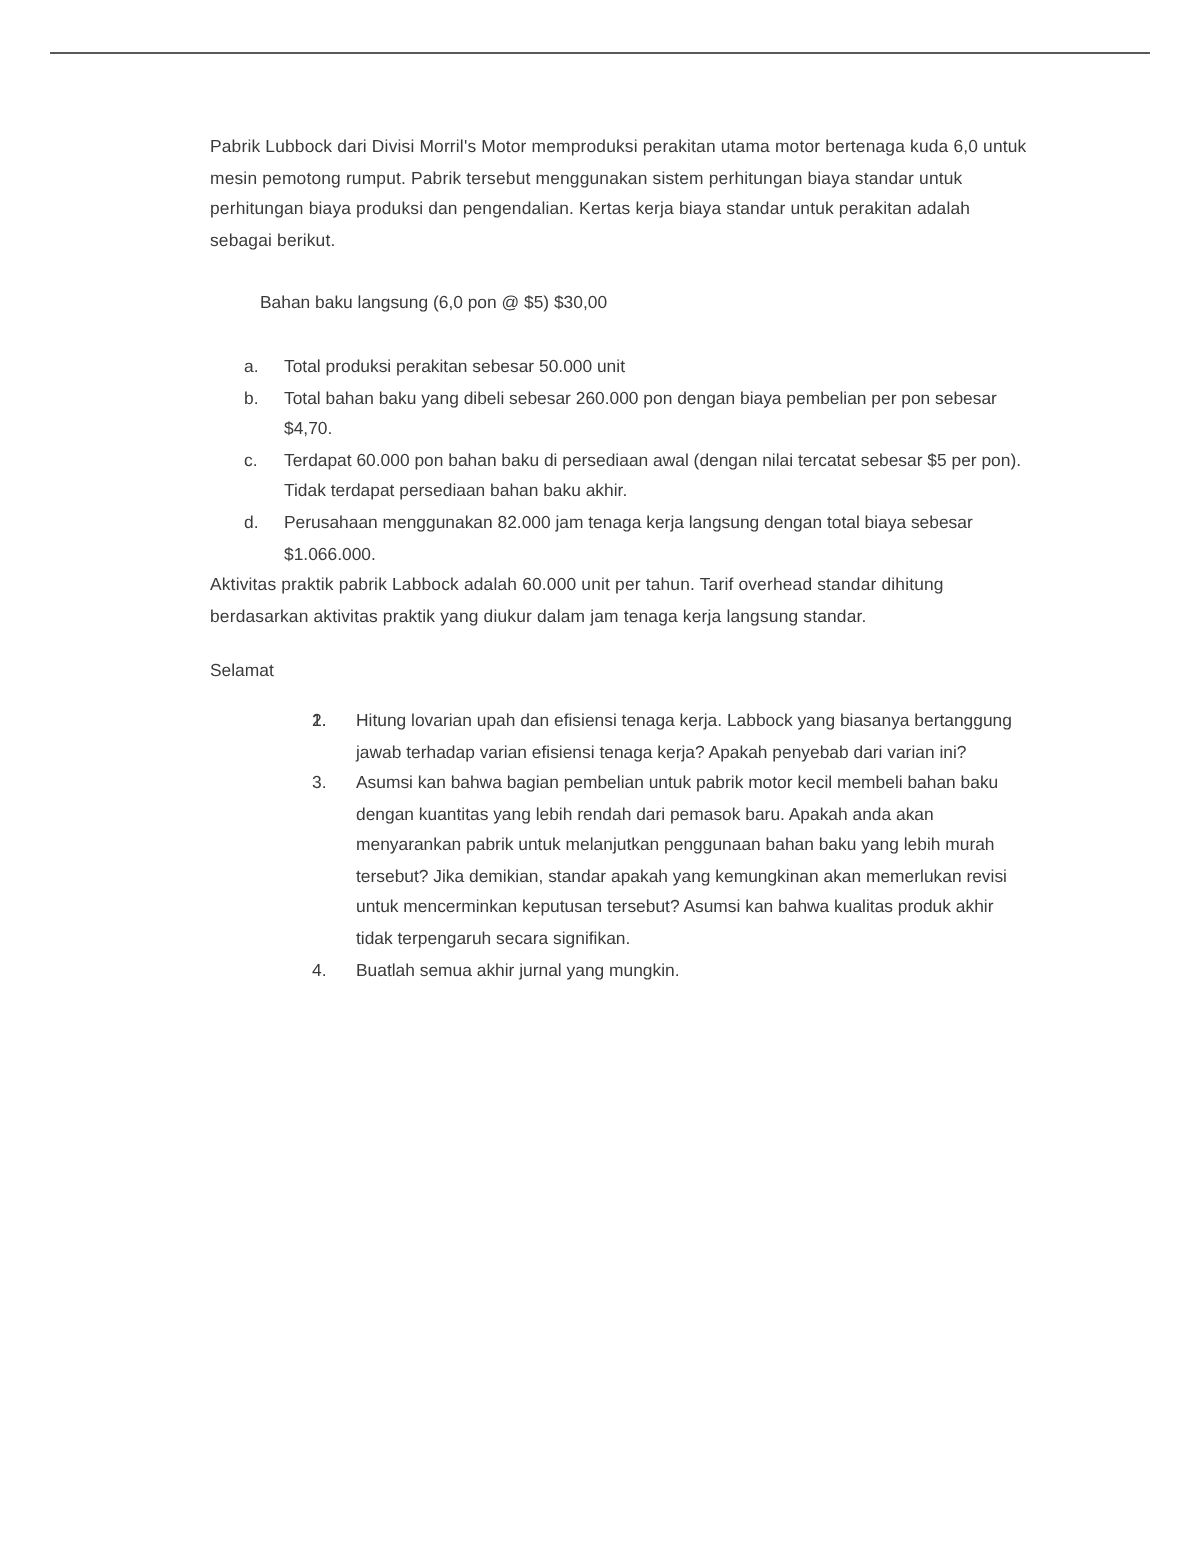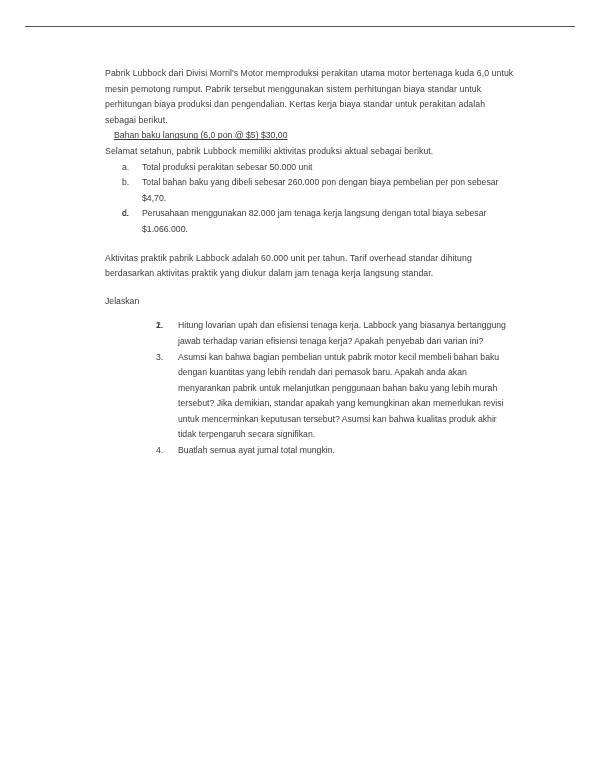--- a/index.html
+++ b/index.html
@@ -36,29 +36,27 @@
   }
   .para {
     font-size: 8.7px;
     line-height: 15.6px;
     color: #3a3a3a;
     margin: 0;
     text-align: left;
     letter-spacing: 0.01em;
   }
   .para.spaced {
-    margin-top: 13px;
   }
   .cost-line {
     font-size: 8.7px;
     line-height: 15.6px;
     color: #3a3a3a;
-    margin: 0;
+    margin: 16px;
     white-space: nowrap;
-    text-decoration: underline;
   }
   .cost-line.indent {
     padding-left: 9px;
   }
   
   ol.alpha-list {
     margin: 0;
     padding: 0;
     list-style: none;
   }
@@ -133,59 +131,59 @@
 <div class="page">
 
   <div class="top-rule"></div>
 
   <div class="content">
 
     <p class="para">Pabrik Lubbock dari Divisi Morril's Motor memproduksi perakitan utama motor bertenaga kuda 6,0 untuk mesin pemotong rumput. Pabrik tersebut menggunakan sistem perhitungan biaya standar untuk perhitungan biaya produksi dan pengendalian. Kertas kerja biaya standar untuk perakitan adalah sebagai berikut.</p>
 
     <div class="cost-line indent">Bahan baku langsung (6,0 pon @ $5) $30,00</div>
 
-    <p class="para">Selamat setahun, pabrik Lubbock memiliki aktivitas produksi aktual sebagai berikut.</p>
 
     <ol class="alpha-list">
       <li>
         <span class="marker">a.</span>
         <span>Total produksi perakitan sebesar 50.000 unit</span>
       </li>
       <li>
         <span class="marker">b.</span>
         <span>Total bahan baku yang dibeli sebesar 260.000 pon dengan biaya pembelian per pon sebesar $4,70.</span>
       </li>
       <li>
         <span class="marker">c.</span>
+        <span>Terdapat 60.000 pon bahan baku di persediaan awal (dengan nilai tercatat sebesar $5 per pon). Tidak terdapat persediaan bahan baku akhir.</span>
       </li>
       <li>
         <span class="marker">d.</span>
         <span>Perusahaan menggunakan 82.000 jam tenaga kerja langsung dengan total biaya sebesar $1.066.000.</span>
       </li>
     </ol>
 
     <p class="para spaced">Aktivitas praktik pabrik Labbock adalah 60.000 unit per tahun. Tarif overhead standar dihitung berdasarkan aktivitas praktik yang diukur dalam jam tenaga kerja langsung standar.</p>
 
-    <div class="heading-diminta">Jelaskan</div>
+    <div class="heading-diminta">Selamat</div>
 
     <ol class="num-list">
       <li>
         <span class="marker">1.</span>
       </li>
       <li>
         <span class="marker">2.</span>
         <span>Hitung lovarian upah dan efisiensi tenaga kerja. Labbock yang biasanya bertanggung jawab terhadap varian efisiensi tenaga kerja? Apakah penyebab dari varian ini?</span>
       </li>
       <li>
         <span class="marker">3.</span>
         <span>Asumsi kan bahwa bagian pembelian untuk pabrik motor kecil membeli bahan baku dengan kuantitas yang lebih rendah dari pemasok baru. Apakah anda akan menyarankan pabrik untuk melanjutkan penggunaan bahan baku yang lebih murah tersebut? Jika demikian, standar apakah yang kemungkinan akan memerlukan revisi untuk mencerminkan keputusan tersebut? Asumsi kan bahwa kualitas produk akhir tidak terpengaruh secara signifikan.</span>
       </li>
       <li>
         <span class="marker">4.</span>
-        <span>Buatlah semua ayat jurnal total mungkin.</span>
+        <span>Buatlah semua akhir jurnal yang mungkin.</span>
       </li>
     </ol>
 
   </div>
 
   <div class="footer-note">This study source was downloaded by 100000857965443 from CourseHero.com on 11-28-2022 10:30:29 GMT -06:00</div>
   <a class="footer-url" href="#">https://www.coursehero.com/file/95668834/Document-6-1docx/</a>
 
 </div>
 

